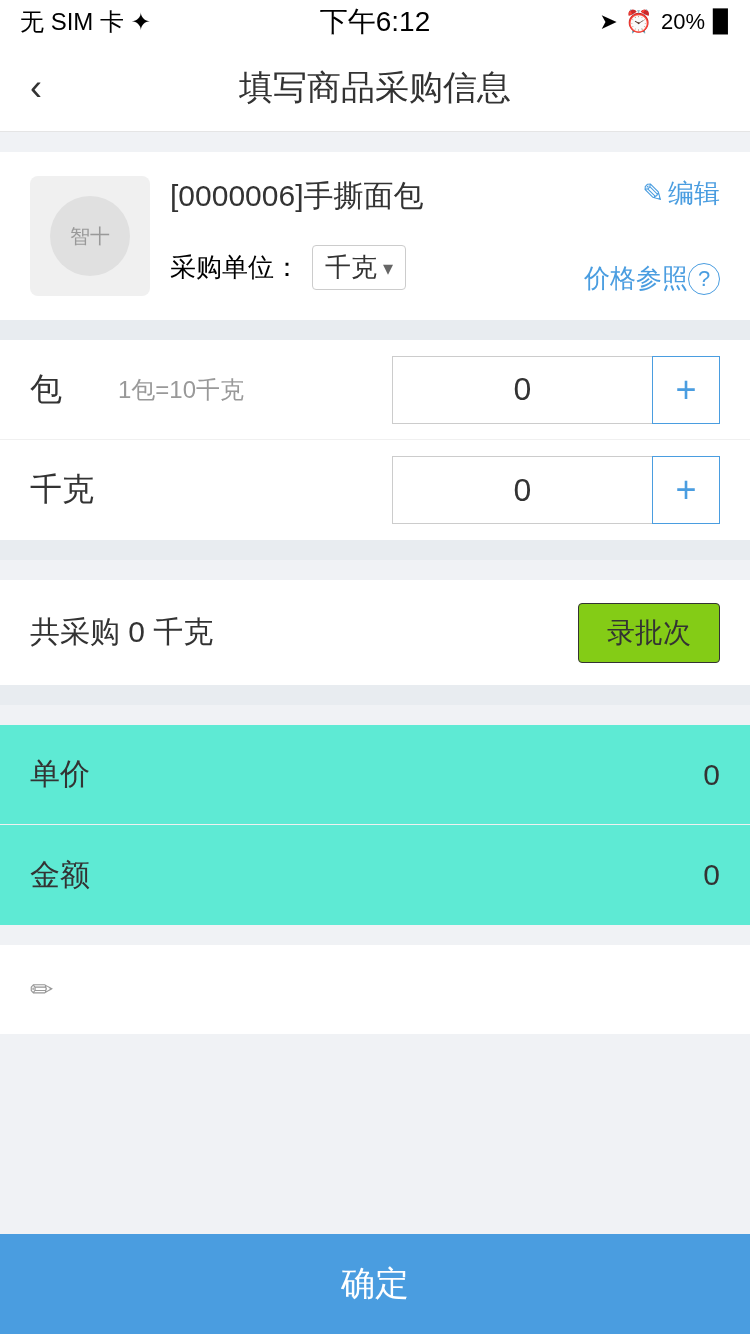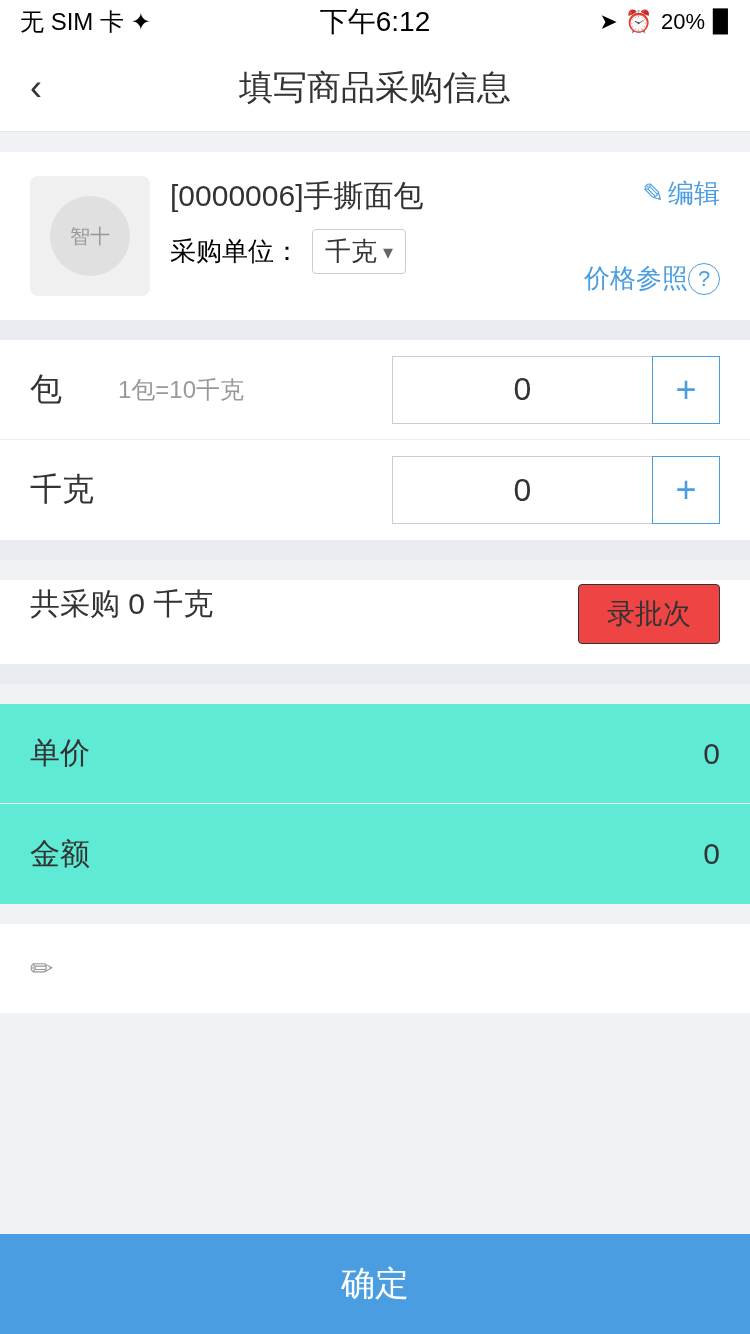--- a/index.html
+++ b/index.html
@@ -84,21 +84,21 @@
       font-size: 20px;
       color: #999;
     }
     .product-info {
       flex: 1;
     }
     .product-name {
       font-size: 30px;
       color: #333;
       font-weight: 500;
-      margin-bottom: 12px;
+      margin-bottom: 28px;
     }
     .product-unit-row {
       display: flex;
       align-items: center;
       gap: 12px;
     }
     .unit-label {
       font-size: 26px;
       color: #000000;
     }
@@ -211,37 +211,37 @@
       align-items: center;
     }
 
     
     .summary-section {
       background: #fff;
       margin-top: 20px;
     }
     .summary-row {
       display: flex;
-      align-items: flex-start;
+      align-items: center;
       padding: 4px 30px;
-      height: 84px;
+      height: 105px;
     }
     .summary-label {
       font-size: 30px;
       color: #333;
     }
     .summary-spacer { flex: 1; }
     .record-btn {
       border: 1px solid #333;
       border-radius: 4px;
       padding: 10px 28px;
       font-size: 28px;
       color: #333;
       cursor: pointer;
-      background: #ef4444;
+      background: #84cc16;
     }
 
     
     .info-section {
       background: #5eead4;
       margin-top: 20px;
     }
     .info-row {
       display: flex;
       align-items: center;

